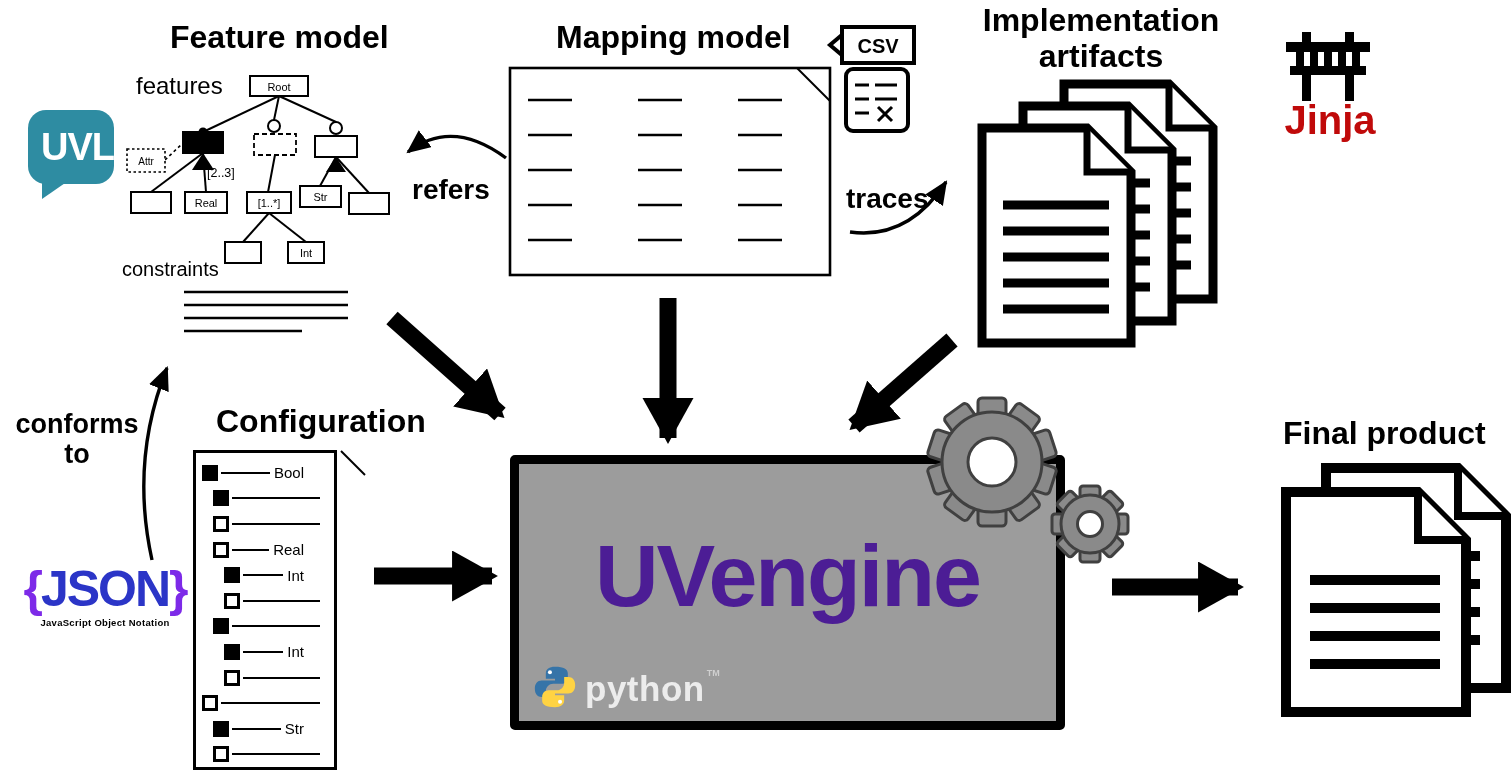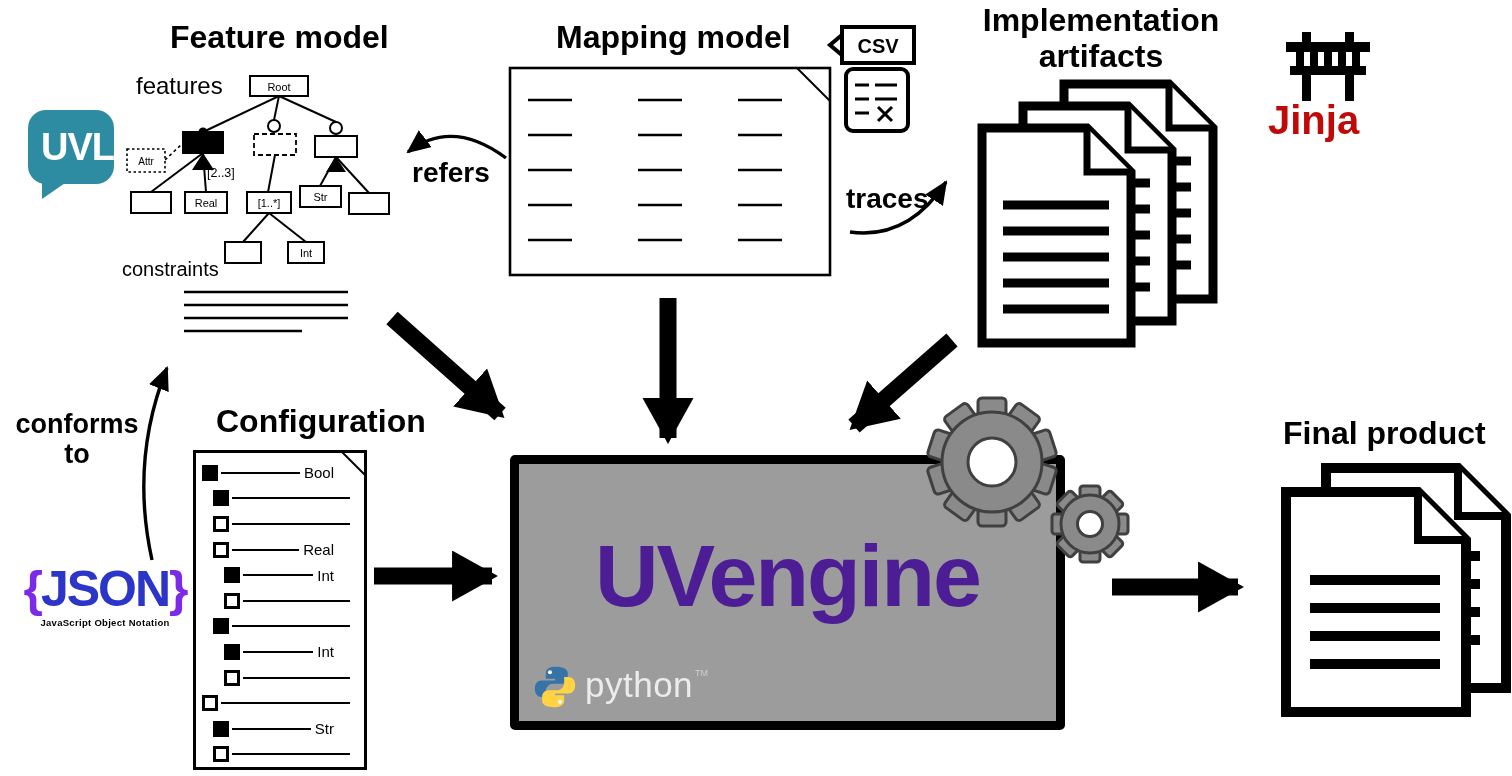--- a/index.html
+++ b/index.html
@@ -12,41 +12,41 @@
 
   .lbl { position:absolute; font-weight:700; color:#000; white-space:nowrap; z-index:4; }
   .lbl.light { font-weight:400; }
   .two-line { text-align:center; line-height:1.12; }
 
   
   .engine { position:absolute; left:510px; top:455px; width:555px; height:275px;
             background:var(--engine-gray,#9C9C9C); border:9px solid #000; border-radius:5px; z-index:1; }
   .engine-title { padding-top:68px; font-size:88px; font-weight:800; letter-spacing:-2px;
                   text-align:center; line-height:1; color:#4c1d95; }
-  .python-logo { position:absolute; left:14px; bottom:12px; display:flex; align-items:flex-start; }
+  .python-logo { position:absolute; left:14px; bottom:12px; display:flex; align-items:flex-end;font-weight:bold; }
   .py-word { font-size:35px; color:#ececec; margin-left:8px; letter-spacing:0.5px; }
   .py-tm { font-size:9px; color:#cfcfcf; align-self:flex-start; margin-top:3px; margin-left:2px; }
 
   
   .uvl { position:absolute; left:28px; top:110px; width:86px; height:74px;
          background:var(--uvl-teal,#2E8CA2); border-radius:18px; color:#fff;
          display:flex; align-items:center; justify-content:flex-end;
          font-size:38px; font-weight:800; letter-spacing:-1px; z-index:2; }
   .uvl-tail { position:absolute; left:14px; bottom:-15px; width:0; height:0;
               border-top:18px solid var(--uvl-teal,#2E8CA2); border-right:26px solid transparent; }
 
   
   .json-logo { position:absolute; left:6px; top:564px; width:198px; text-align:center; z-index:2; }
   .json-line { font-size:50px; font-weight:800; letter-spacing:-2px; line-height:1; }
   .json-brace { color:var(--json-purple,#7D2AE8); }
   .json-name { color:var(--json-blue,#2B35C7); }
   .json-sub { font-size:9.5px; font-weight:700; letter-spacing:0.3px; margin-top:3px; color:#000; }
 
   
-  .config-box { position:absolute; left:193px; top:450px; width:174px; height:320px;
+  .config-box { position:absolute; left:193px; top:450px; width:144px; height:320px;
                 border:3px solid #000; z-index:2; background:transparent; }
   .config-rows { position:absolute; inset:0; padding:7px 10px 0 0; }
   .cfg-row { display:flex; align-items:center; height:25.6px; }
   .cfg-check { width:16px; height:16px; border:3px solid #000; background:#fff; flex:none; }
   .cfg-check.checked { background:#000; }
   .cfg-line { flex:1; border-top:2.4px solid #000; margin:0 4px 0 3px; }
   .cfg-label { font-size:15px; line-height:1; flex:none; margin-right:20px; color:#000; }
 
   .jinja-word { color:var(--jinja-red,#C00A0A); }
 </style>
@@ -261,23 +261,23 @@
   <div class="lbl" style="left:170px; top:19px; font-size:32px;">Feature model</div>
   <div class="lbl light" style="left:136px; top:72px; font-size:24px;">features</div>
   <div class="lbl light" style="left:122px; top:258px; font-size:20px;">constraints</div>
 
   <div class="lbl" style="left:556px; top:19px; font-size:32px;">Mapping model</div>
 
   <div class="lbl two-line" style="left:962px; top:3px; width:278px; font-size:32px;">
     <div>Implementation</div>
     <div>artifacts</div>
   </div>
-  <div class="lbl jinja-word" style="left:1268px; top:98px; width:124px; text-align:left; font-size:40px; font-weight:800;">Jinja</div>
-
-  <div class="lbl" style="left:412px; top:157px; font-size:28px;">refers</div>
+  <div class="lbl jinja-word" style="left:1268px; top:98px; width:124px; text-align:center; font-size:40px; font-weight:800;">Jinja</div>
+
+  <div class="lbl" style="left:412px; top:174px; font-size:28px;">refers</div>
   <div class="lbl" style="left:846px; top:183px; font-size:28px;">traces</div>
 
   <div class="lbl two-line" style="left:2px; top:409px; width:150px; font-size:27px;">
     <div>conforms</div>
     <div>to</div>
   </div>
 
   <div class="lbl" style="left:168px; top:403px; font-size:32px;margin-left:48px;">Configuration</div>
   <div class="lbl" style="left:1283px; top:415px; font-size:32px;">Final product</div>
 

